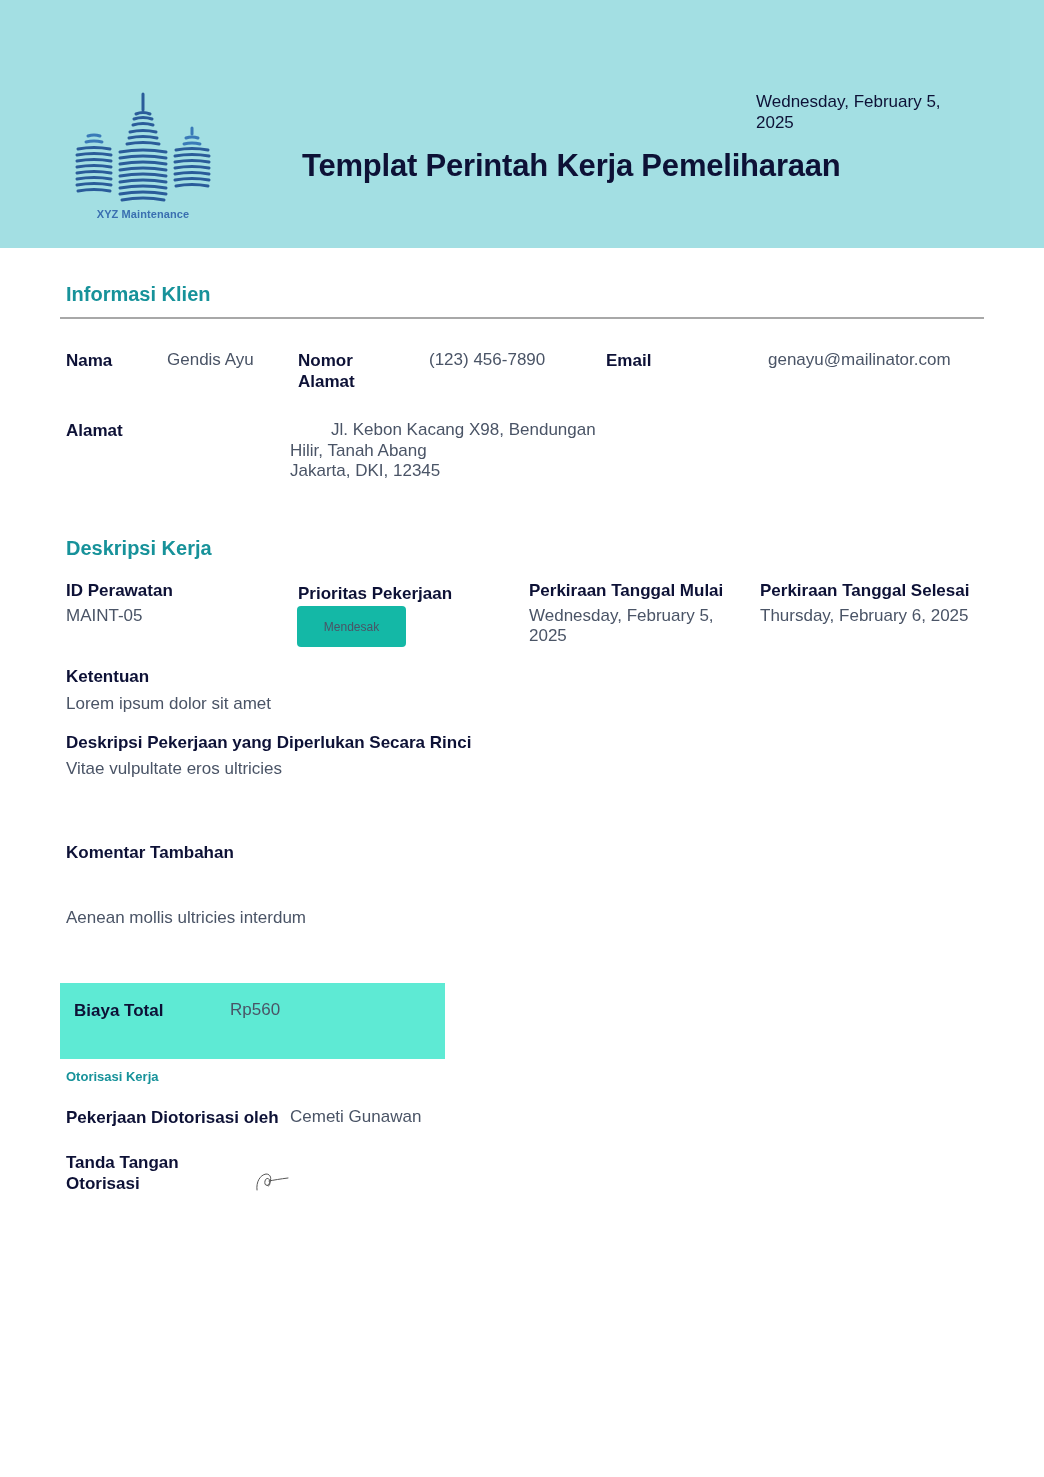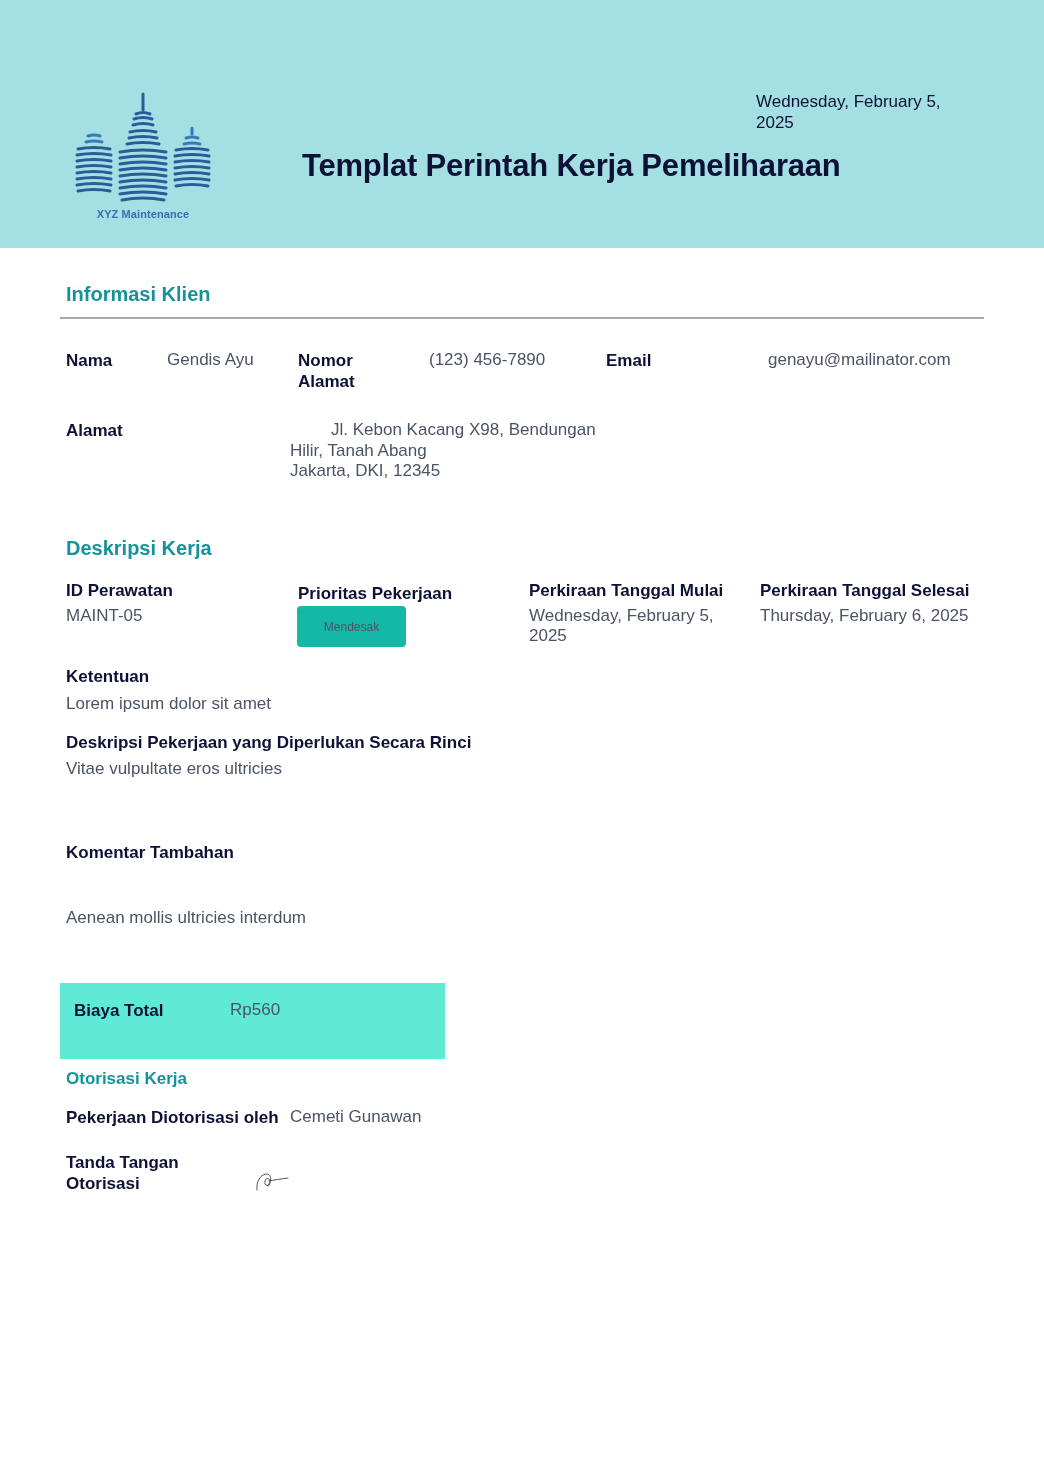--- a/index.html
+++ b/index.html
@@ -6,21 +6,21 @@
     html, body { width: 1044px; height: 1477px; background: #ffffff; }
     body { font-family: "Liberation Sans", "DejaVu Sans", sans-serif; color: #0d1136; position: relative; overflow: hidden; }
 
     .header { position: absolute; left: 0; top: 0; width: 1044px; height: 248px; background: #a3dfe3; }
     .logo { position: absolute; left: 72px; top: 92px; width: 142px; height: 132px; }
     .logo-text { position: absolute; left: 0; top: 116px; width: 142px; text-align: center; font-size: 11px; font-weight: bold; color: #3a6fb0; letter-spacing: 0.1px; }
     .header-date { position: absolute; left: 756px; top: 91px; width: 200px; font-size: 17px; line-height: 21px; color: #0d1136; }
     .header-title { position: absolute; left: 302px; top: 148px; font-size: 31px; font-weight: bold; color: #0d1136; letter-spacing: -0.2px; white-space: nowrap; }
 
     .section-title { position: absolute; font-size: 20px; font-weight: bold; color: #17929a; }
-    .small-section-title { position: absolute; font-size: 17px; font-weight: bold; color: #17929a; }
+    .small-section-title { position: absolute; font-size: 13px; font-weight: bold; color: #17929a; }
     .divider { position: absolute; left: 60px; top: 317px; width: 924px; height: 2px; background: #a8a8a8; }
 
     .lbl { position: absolute; font-size: 17px; font-weight: bold; color: #0d1136; line-height: 21px; }
     .val { position: absolute; font-size: 17px; color: #4a5466; line-height: 20px; }
 
     .badge { position: absolute; left: 297px; top: 606px; width: 109px; height: 41px; background: #14b8a6; border-radius: 4px; font-size: 12px; color: #4a5466; display: flex; align-items: center; justify-content: center; }
 
     .total-box { position: absolute; left: 60px; top: 983px; width: 385px; height: 76px; background: #5eead4; }
 
     .signature { position: absolute; left: 252px; top: 1166px; width: 40px; height: 28px; }

